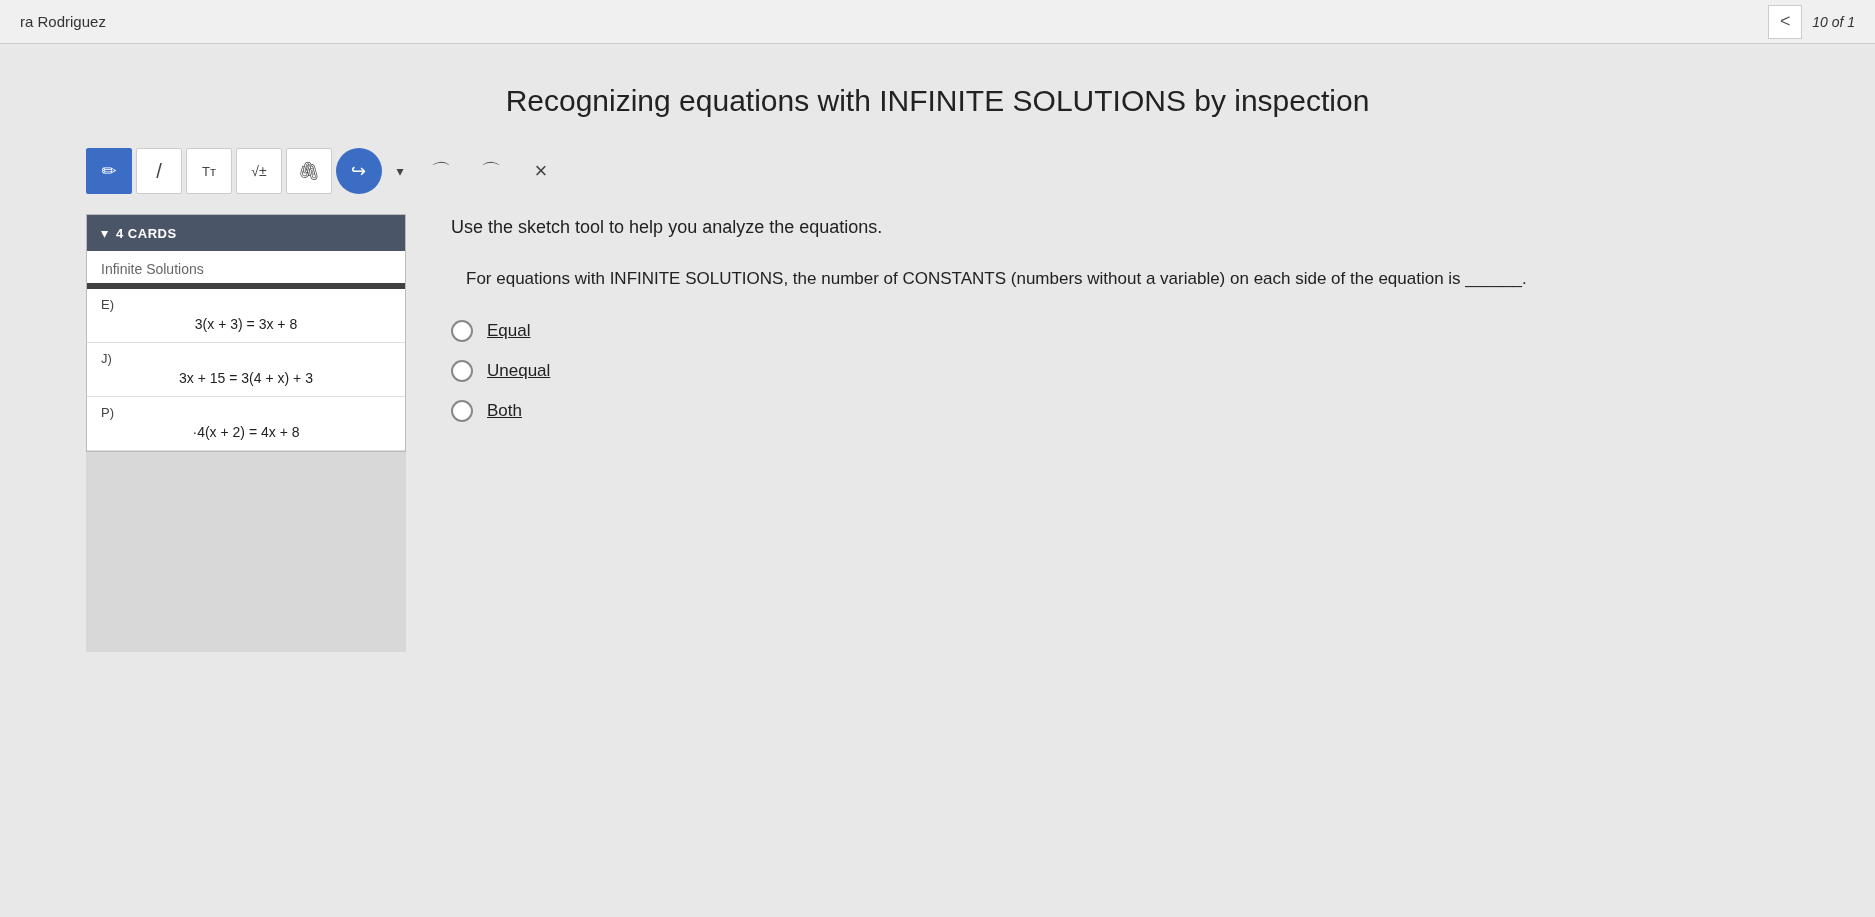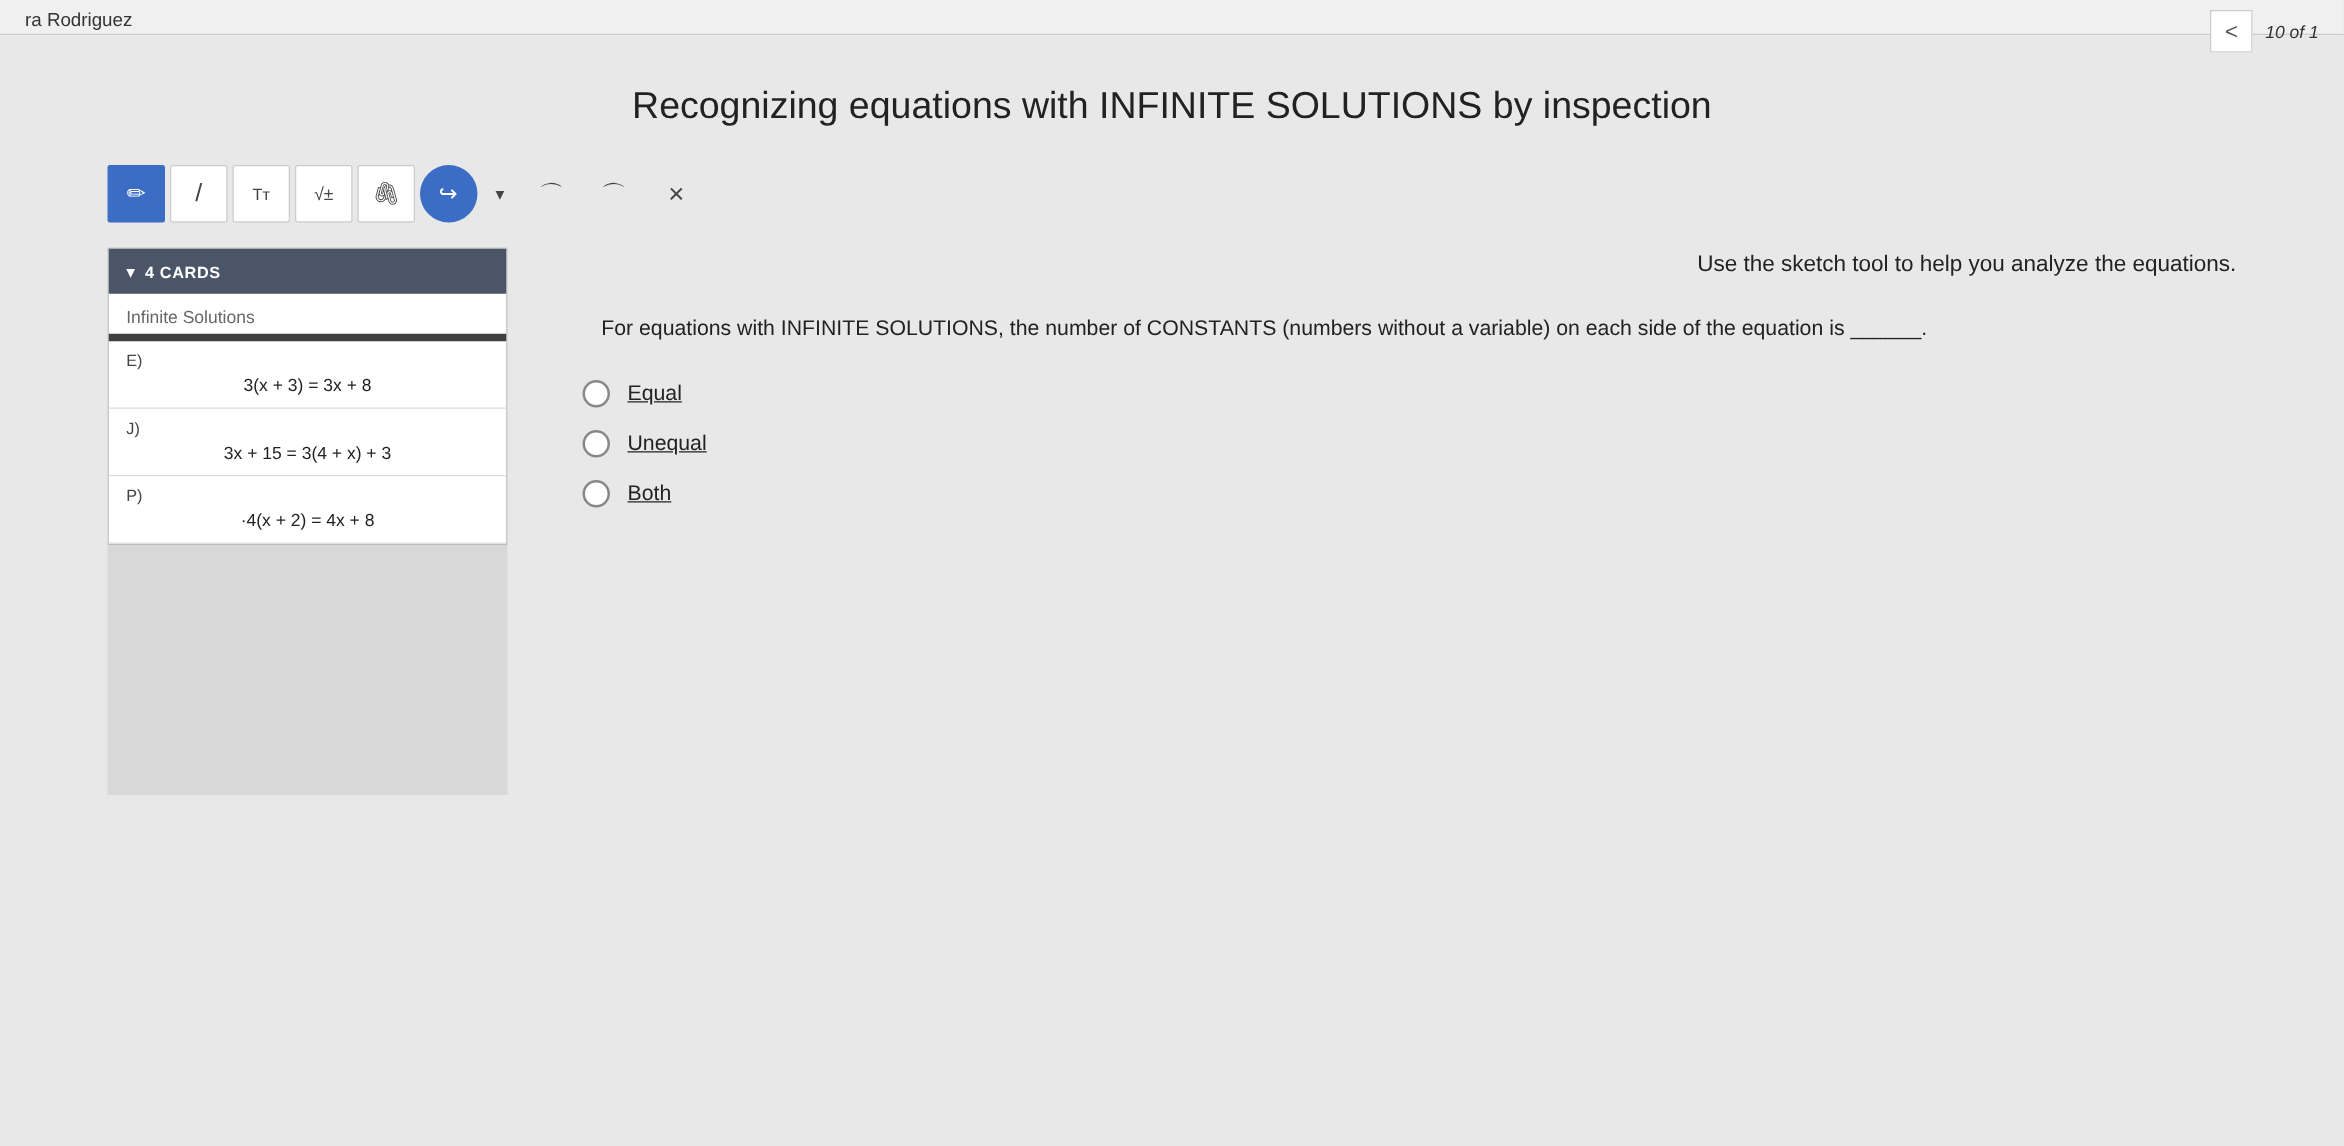--- a/index.html
+++ b/index.html
@@ -8,25 +8,25 @@
       background: #e8e8e8;
       min-height: 917px;
       width: 1875px;
       position: relative;
       overflow: hidden;
     }
 
     
     .top-bar {
       display: flex;
-      align-items: flex-start;
+      align-items: center;
       justify-content: space-between;
       background: #f0f0f0;
       padding: 8px 20px;
-      height: 28px;
+      height: 44px;
       border-bottom: 1px solid #ccc;
     }
     .top-bar-left {
       font-size: 15px;
       color: #333;
     }
     .top-bar-right {
       display: flex;
       align-items: center;
       gap: 10px;
@@ -97,21 +97,21 @@
       display: flex;
       align-items: center;
       justify-content: center;
       cursor: pointer;
       font-size: 18px;
     }
 
     
     .two-col {
       display: flex;
-      gap: 60px;
+      gap: 45px;
       align-items: flex-start;
     }
 
     
     .card-panel {
       width: 320px;
       min-width: 320px;
       border: 1px solid #bbb;
       background: white;
     }
@@ -153,21 +153,20 @@
 
     
     .right-panel {
       flex: 1;
     }
     .instruction-text {
       font-size: 18px;
       color: #222;
       line-height: 1.5;
       margin-bottom: 24px;
-      text-align: right;
     }
     .question-text {
       font-size: 17px;
       color: #222;
       line-height: 1.6;
       margin-bottom: 28px;
       margin-left: 15px;
     }
     .radio-group {
       display: flex;

